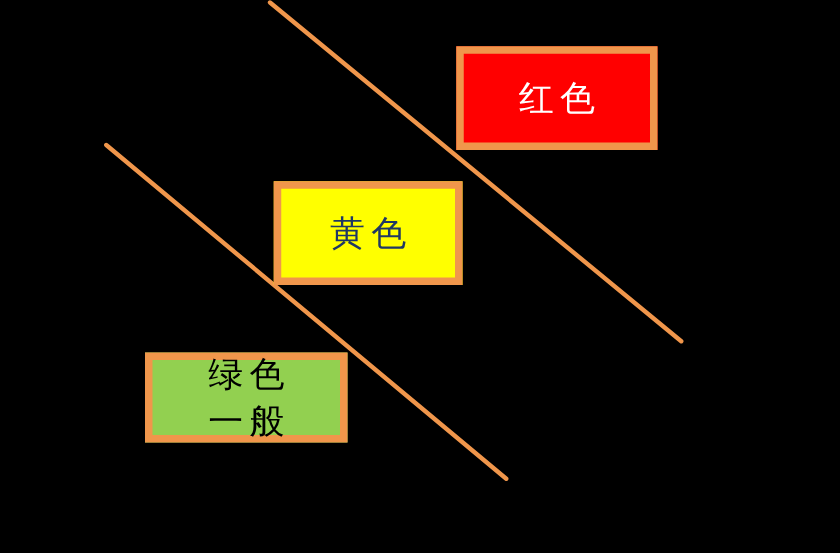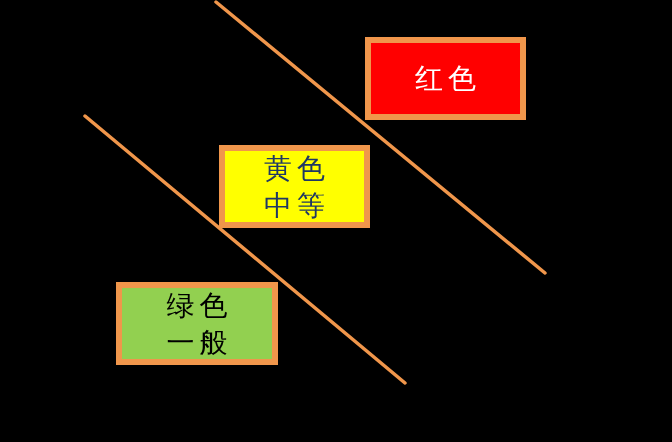--- a/index.html
+++ b/index.html
@@ -30,42 +30,41 @@
     flex-direction: column;
     justify-content: center;
     text-align: center;
     font-size: 28px;
     line-height: 37px;
     letter-spacing: 5px;
     text-indent: 5px; 
   }
   .box-red    { left: 365px; top: 37px;  width: 161px; height: 83px; }
   .box-yellow { left: 219px; top: 145px; width: 151px; height: 83px; }
-  .box-green  { left: 116px; top: 282px; width: 162px; height: 83px; }
+  .box-green  { left: 116px; top: 282px; width: 162px; height: 72px; }
   .box-line {
     white-space: nowrap;
   }
 </style>
 </head>
 <body>
 
 <div class="canvas" style="background: rgb(0, 0, 0);">
 
   <svg class="lines-layer" width="672" height="442" viewBox="0 0 672 442">
     <line stroke-linecap="round" x1="216" y1="2" x2="545" y2="273" stroke="#F0964B" stroke-width="3.5"></line>
     <line stroke-linecap="round" x1="85" y1="116" x2="405" y2="383" stroke="#F0964B" stroke-width="3.5"></line>
   </svg>
 
   <div class="box box-red" style="background: rgb(255, 0, 0); border-color: rgb(240, 150, 75); color: rgb(255, 255, 255);">
     <div class="box-line">红色</div>
   </div>
 
   <div class="box box-yellow" style="background: rgb(255, 255, 0); border-color: rgb(240, 150, 75); color: rgb(31, 56, 100);">
     <div class="box-line">黄色</div>
-    <div class="box-line">中等</div>
   </div>
 
   <div class="box box-green" style="background: rgb(146, 208, 80); border-color: rgb(240, 150, 75); color: rgb(0, 0, 0);">
     <div class="box-line">绿色</div>
     <div class="box-line">一般</div>
   </div>
 
 </div>
 
 </body></html>

